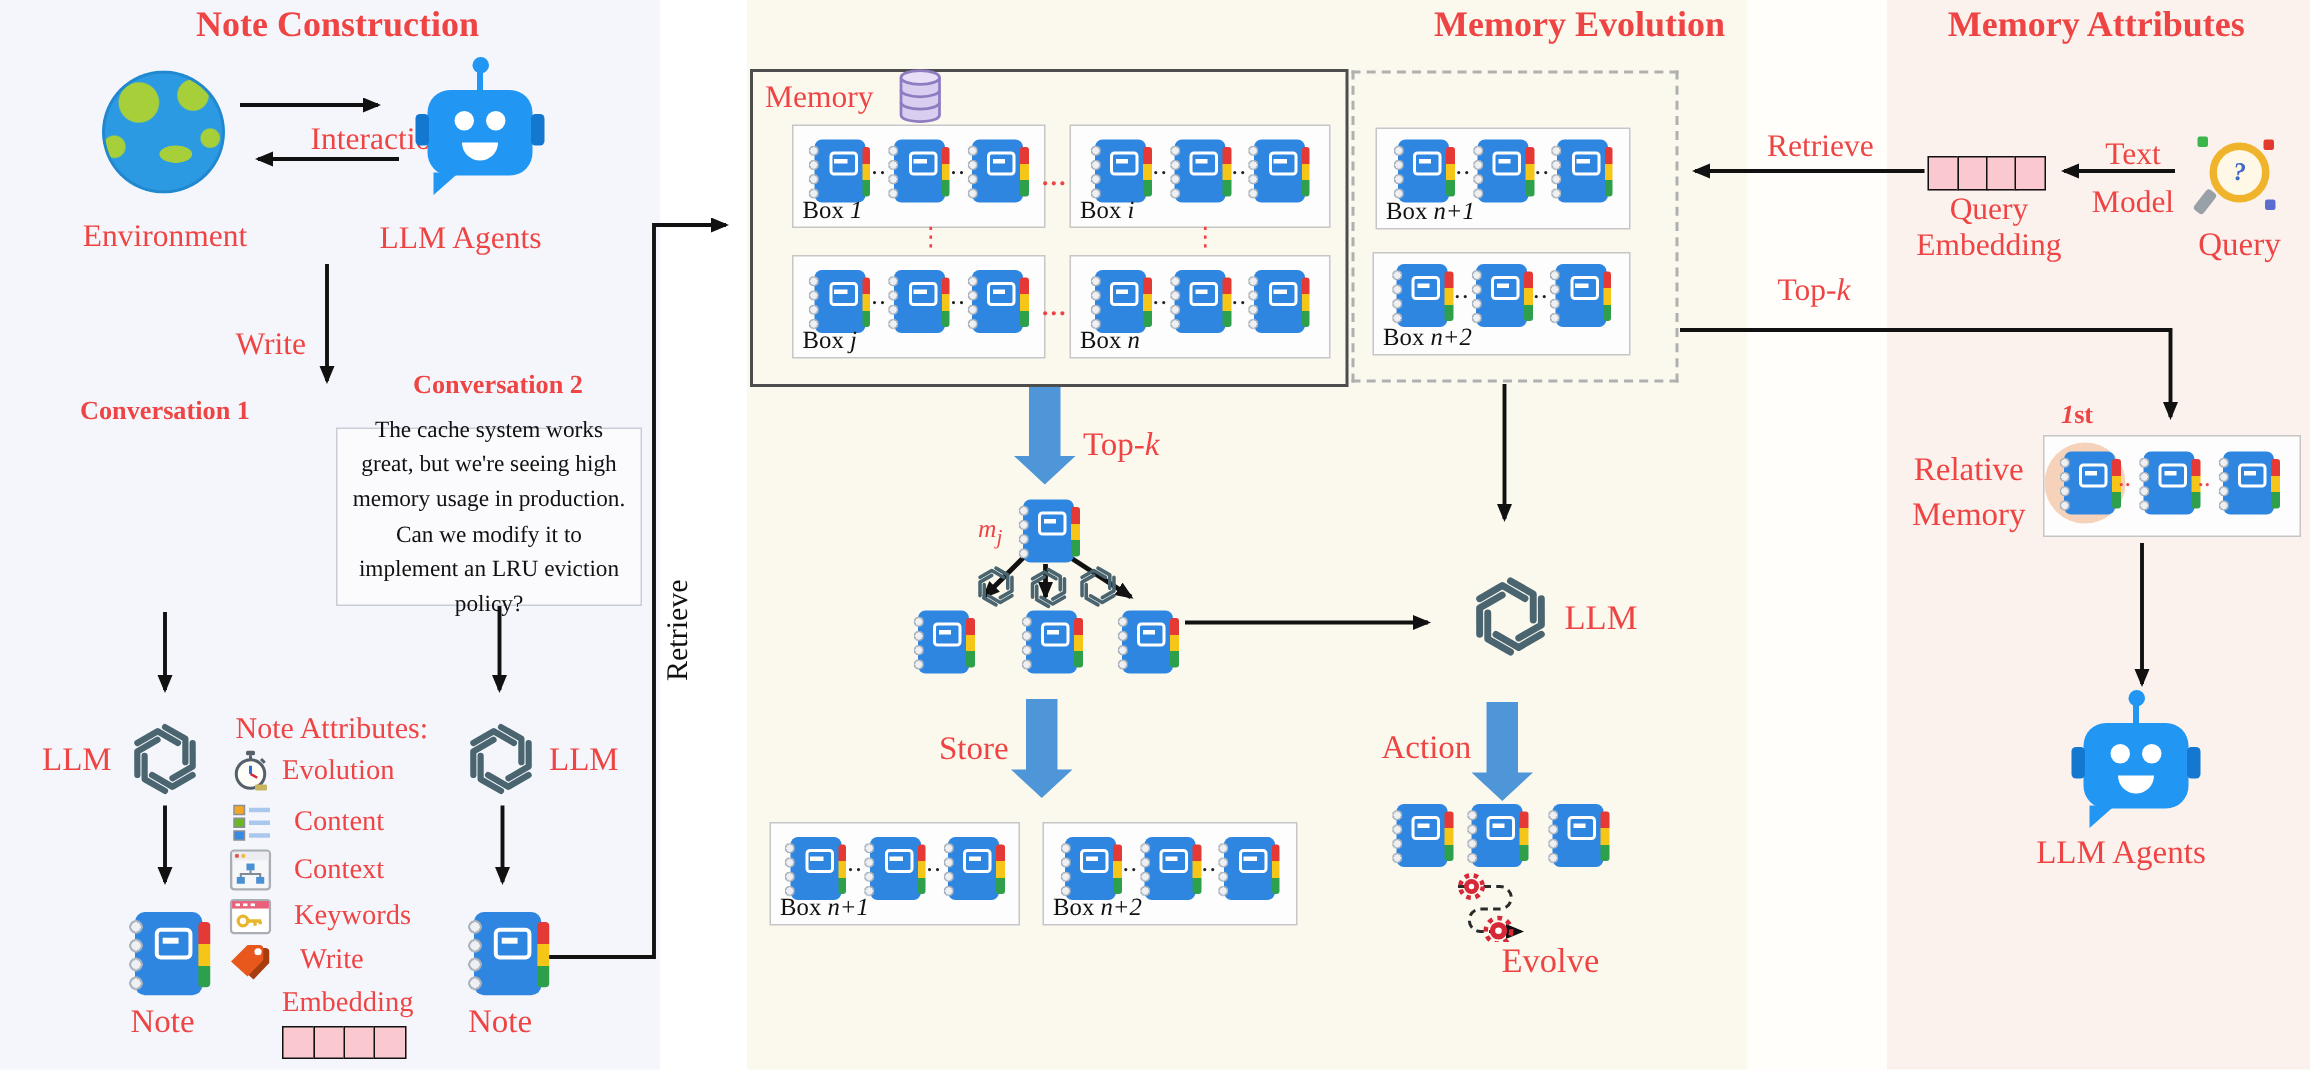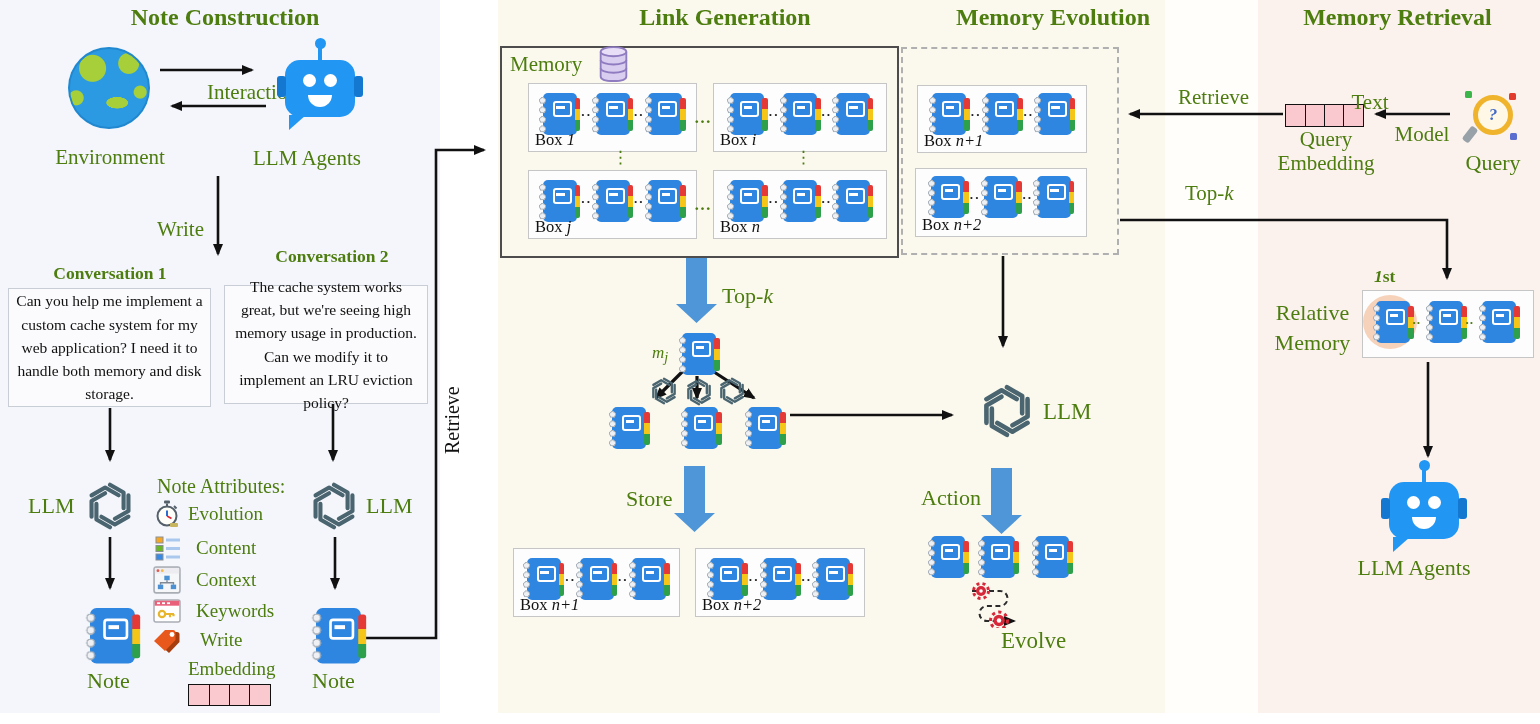--- a/index.html
+++ b/index.html
@@ -1,20 +1,20 @@
 <!DOCTYPE html>
 <html><head>
 <meta charset="utf-8">
 <style>
   html,body{margin:0;padding:0;background:#fff;}
   .page{position:relative;width:1540px;height:724px;background:#fff;overflow:hidden;
         font-family:"Liberation Serif","DejaVu Serif",serif;color:#111;}
   .abs{position:absolute;}
   .panel{position:absolute;top:0;height:713px;}
-  .lab{position:absolute;color:#4d7c0f;white-space:nowrap;line-height:1.15;}
+  .lab{position:absolute;color:#ef4444;white-space:nowrap;line-height:1.15;}
   .ctr{text-align:center;}
   .sec-title{font-weight:bold;font-size:24px;}
   .it{font-style:italic;}
   svg.ovl{position:absolute;left:0;top:0;pointer-events:none;}
   
   .nb{position:relative;display:inline-block;width:34px;height:42px;background:#2e86e0;border-radius:5px;flex:0 0 auto;}
   .nb::before{content:"";position:absolute;left:-4.5px;top:3px;width:9px;height:37px;
     background:radial-gradient(circle at 4.5px 4.5px,#eef0f3 2.3px,#aab2bb 2.4px 3.3px,rgba(0,0,0,0) 3.5px);
     background-size:9px 9.5px;background-repeat:repeat-y;}
   .nb::after{content:"";position:absolute;right:-3.5px;top:4.5px;width:5.5px;height:33px;border-radius:2px;
@@ -147,23 +147,20 @@
     <span class="r-mouth"></span>
     <span class="r-tail"></span>
   </div>
   <div class="lab ctr" style="left:245px;top:146px;width:124px;font-size:21px;">LLM Agents</div>
 
   <div class="lab" style="left:157px;top:217px;font-size:21px;">Write</div>
 
   <div class="lab ctr" style="left:30px;top:263px;width:160px;font-size:17.5px;font-weight:bold;">Conversation 1</div>
   <div class="lab ctr" style="left:252px;top:246px;width:160px;font-size:17.5px;font-weight:bold;">Conversation 2</div>
 
-  <div class="convbox" style="left:8px;top:288px;width:203px;height:119px;">
-    <span>Can you help me implement a custom cache system for my web application? I need it to handle both memory and disk storage.</span>
-  </div>
   <div class="convbox" style="left:224px;top:285px;width:204px;height:119px;">
     <span>The cache system works great, but we're seeing high memory usage in production. Can we modify it to implement an LRU eviction policy?</span>
   </div>
 
   <div class="lab" style="left:28px;top:493px;font-size:22px;">LLM</div>
   <svg class="abs" width="52" height="52" style="left:84px;top:480px;">
       <use href="#oai"></use>
     </svg>
   <svg class="abs" width="52" height="52" style="left:308px;top:480px;">
       <use href="#oai"></use>
@@ -231,23 +228,22 @@
       <span></span>
   </div>
 
   <div class="abs scale132" style="left:90px;top:608px;"><span class="nb"><span class="g"></span></span></div>
   <div class="lab" style="left:87px;top:668px;font-size:22px;">Note</div>
   <div class="abs scale132" style="left:316px;top:608px;"><span class="nb"><span class="g"></span></span></div>
   <div class="lab" style="left:312px;top:668px;font-size:22px;">Note</div>
 
   <div class="vtext" style="left:441px;top:362px;height:92px;">Retrieve</div>
 
-  <div class="lab sec-title ctr" style="left:590px;top:4px;width:270px;">Link Generation</div>
   <div class="lab sec-title ctr" style="left:900px;top:4px;width:250px;text-align:right;">Memory Evolution</div>
-  <div class="lab sec-title ctr" style="left:1270px;top:4px;width:255px;">Memory Retrieval</div>
+  <div class="lab sec-title ctr" style="left:1270px;top:4px;width:255px;">Memory Attributes</div>
 
   <div class="membox" style="left:500px;top:46px;width:395px;height:208px;"></div>
   <div class="lab" style="left:510px;top:52px;font-size:21px;">Memory</div>
   <svg class="abs" width="33" height="39" style="left:597px;top:45px;">
       <use href="#db"></use>
     </svg>
 
   <div class="mbox" style="left:528px;top:83px;width:167px;height:67px;">
     <div class="boxrow">
       <span class="nb">
@@ -432,21 +428,21 @@
   <div class="vec sm" style="left:1287px;top:104px;">
     <span></span>
       <span></span>
       <span></span>
       <span></span>
   </div>
   <div class="lab ctr" style="left:1256px;top:127px;width:140px;font-size:21px;">
     <div>Query</div>
     <div>Embedding</div>
   </div>
-  <div class="lab ctr" style="left:1330px;top:90px;width:80px;font-size:21px;text-align:center;">Text</div>
+  <div class="lab ctr" style="left:1382px;top:90px;width:80px;font-size:21px;text-align:center;">Text</div>
   <div class="lab ctr" style="left:1382px;top:122px;width:80px;font-size:21px;">Model</div>
 
   <div class="query-icon" style="left:1464px;top:88px;">
     <span class="qi-dot" style="left:1px;top:3px;background:#3cb54a;"></span>
     <span class="qi-dot" style="left:45px;top:5px;background:#e23b2e;"></span>
     <span class="qi-dot" style="left:46px;top:45px;background:#5b6ed0;"></span>
     <span class="qi-handle"></span>
     <span class="qi-circle">
         <span>?</span>
       </span>

